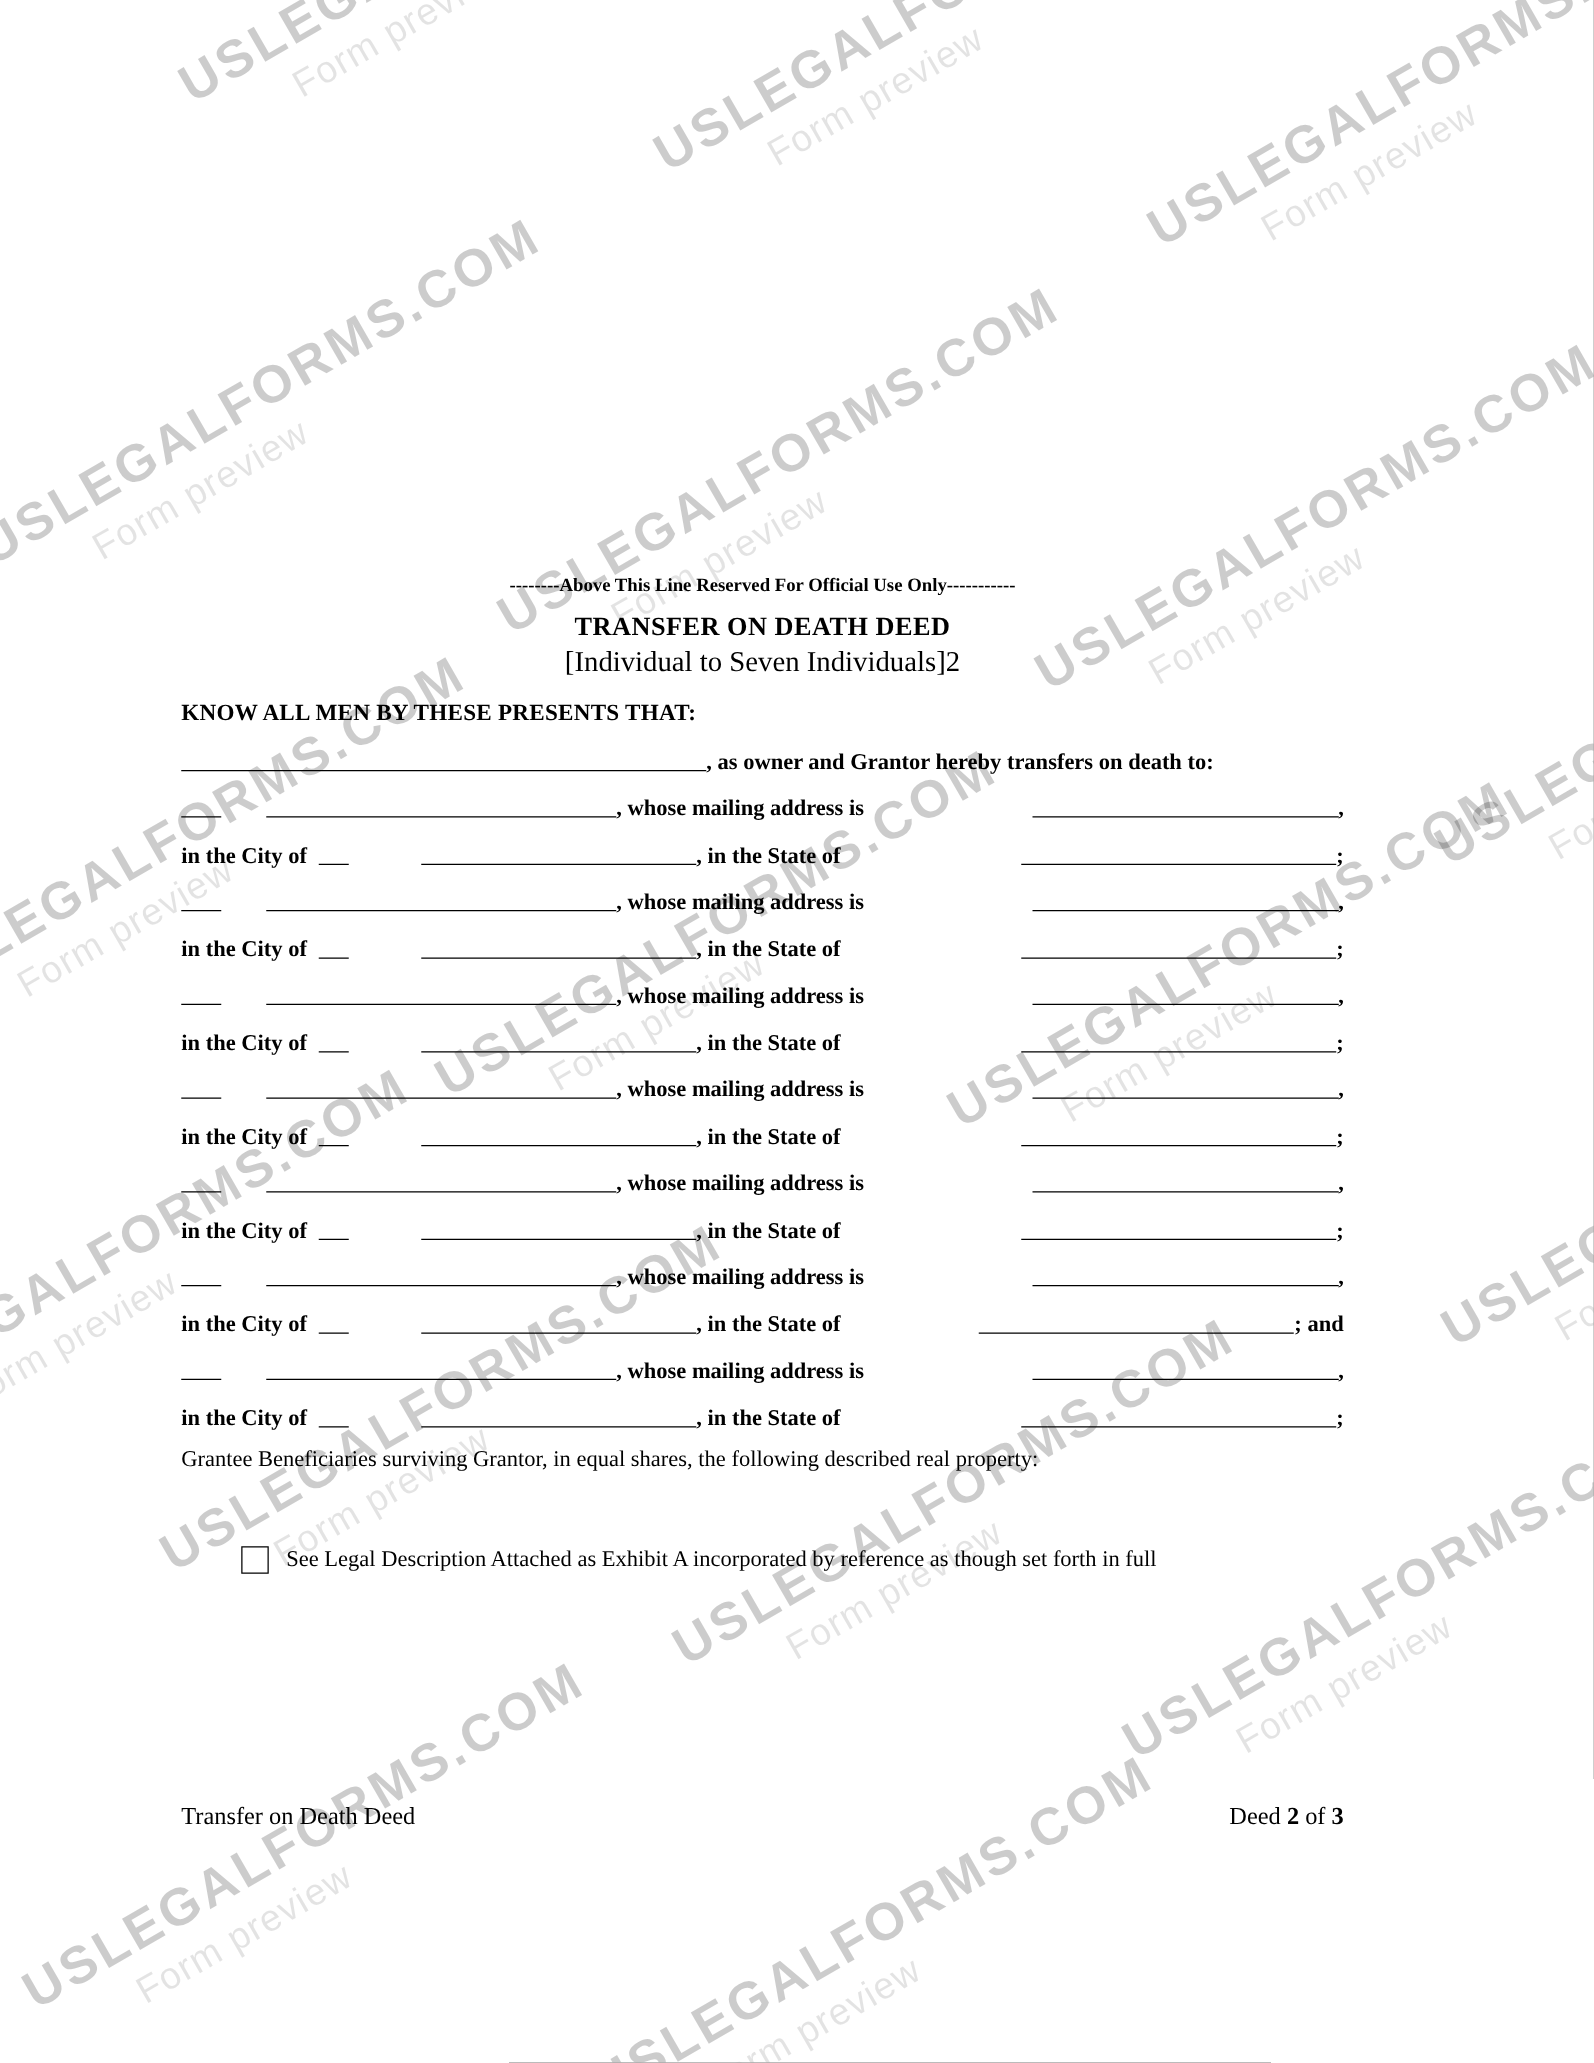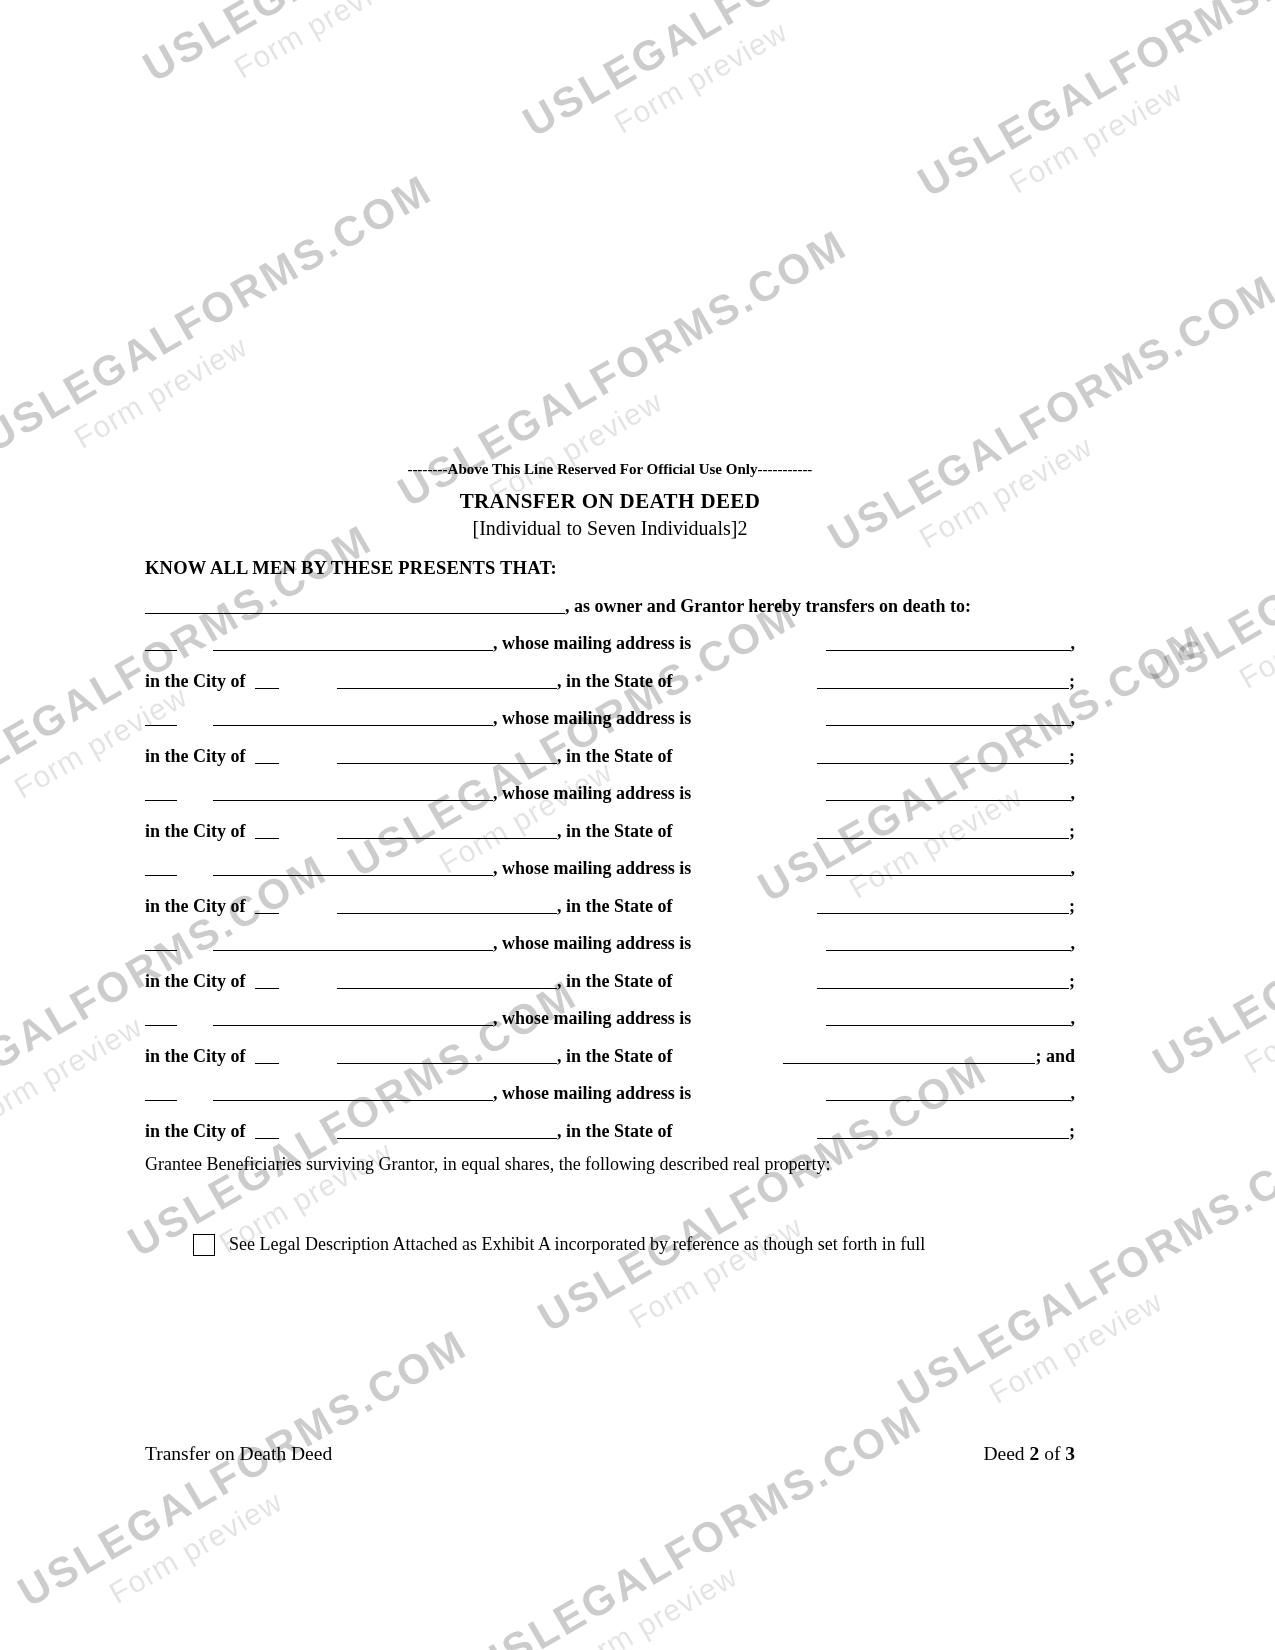--- a/index.html
+++ b/index.html
@@ -17,21 +17,21 @@
   .wm .preview{
     display:block;font-family:"Liberation Sans", sans-serif;
     font-size:30px;letter-spacing:1px;color:rgba(0,0,0,0.11);
     margin:4px 0 0 78px;
   }
   
   .content{position:absolute;left:145px;width:930px;top:461px;z-index:1;}
   .center{text-align:center;}
   .official{font-weight:bold;font-size:15px;}
   .title{font-weight:bold;font-size:21px;margin-top:11px;letter-spacing:.4px;}
-  .subtitle{font-size:20px;margin-top:3px;}
+  .subtitle{font-size:23px;margin-top:3px;}
   .know{font-weight:bold;font-size:18.5px;margin-top:18px;letter-spacing:.2px;}
   .row{display:flex;align-items:flex-end;font-weight:bold;font-size:18px;height:37.5px;white-space:pre;}
   .blank{display:inline-block;border-bottom:1.8px solid #000;align-self:flex-end;margin-bottom:3px;height:0;}
   .b-grantor{width:420px;}
   .b-short{width:32px;}
   .b-name{width:280px;margin-left:36px;}
   .b-addr{width:245px;}
   .b-cityshort{width:24px;margin-left:5px;}
   .b-city{width:220px;margin-left:58px;}
   .b-state{width:252px;}

